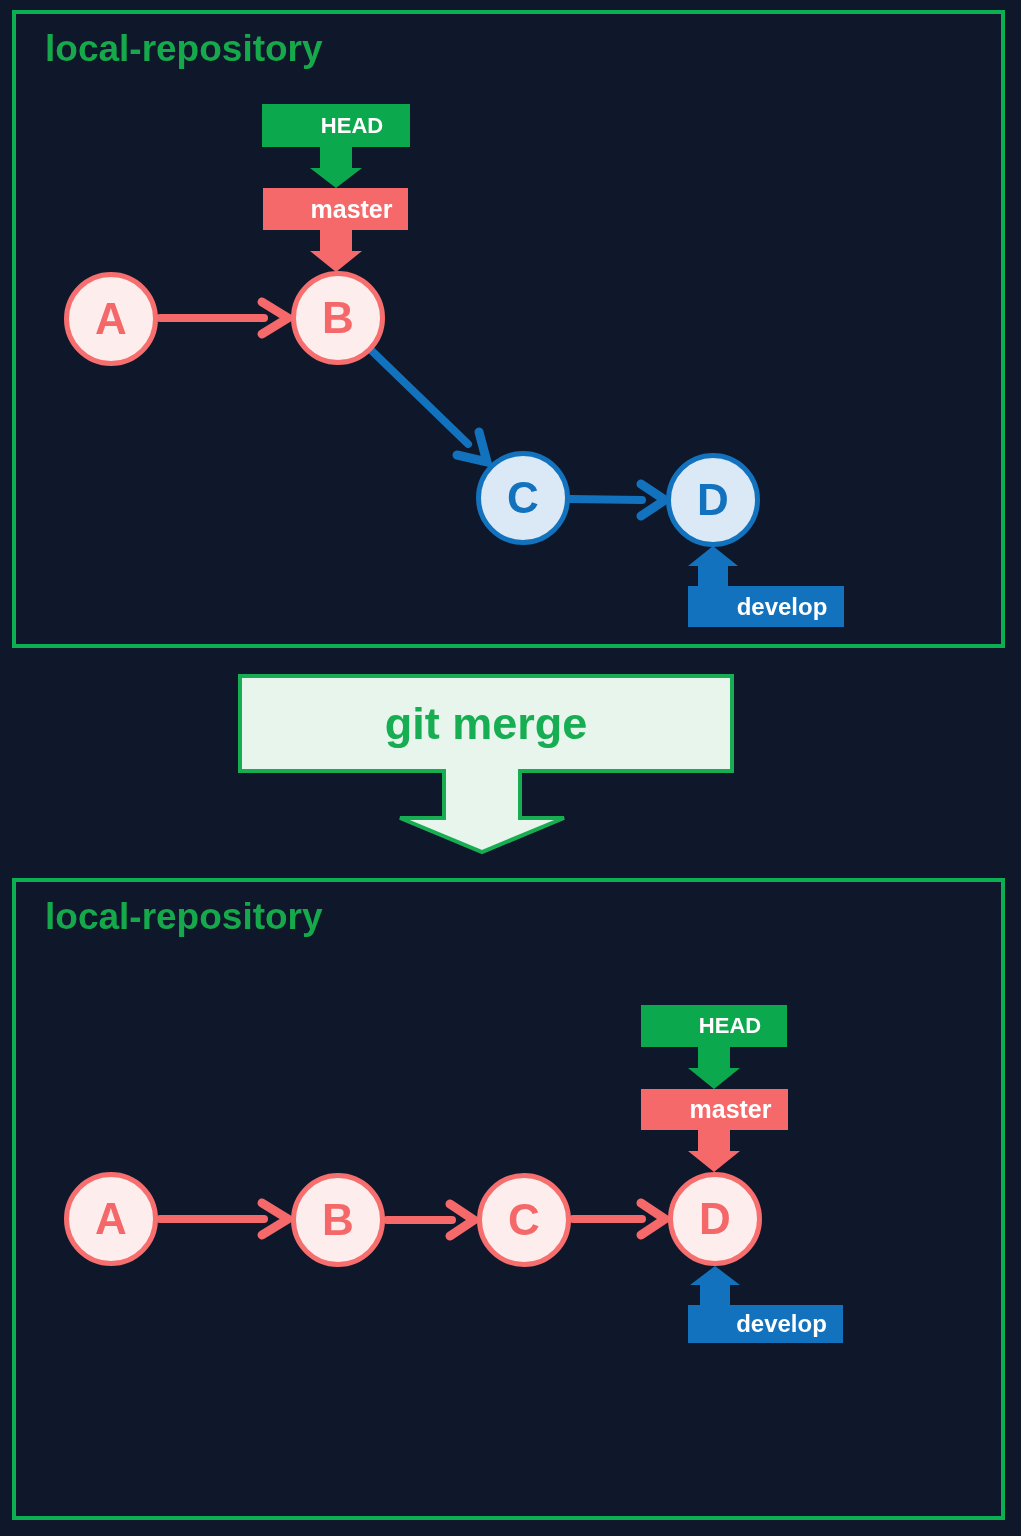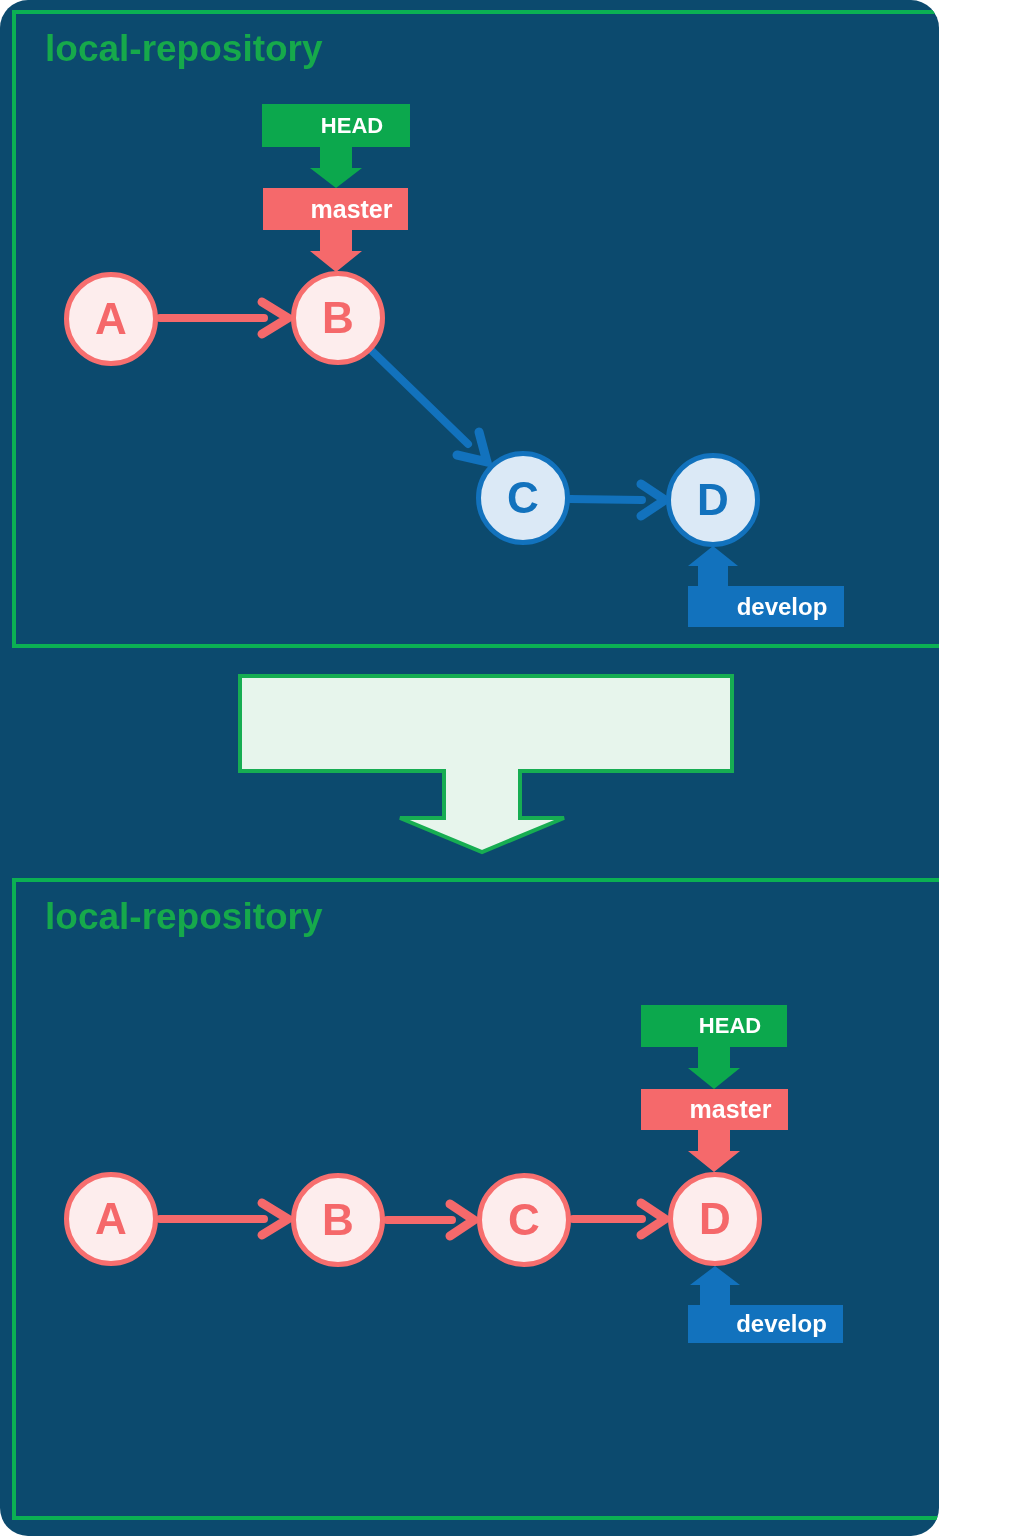--- a/index.html
+++ b/index.html
@@ -1,19 +1,19 @@
 <!DOCTYPE html>
 <html><head>
 <meta charset="utf-8">
 <style>
   html,body { margin:0; padding:0; background:#ffffff; }
   .page {
-    position:relative; width:939px; height:1536px;
+    position:relative; width:1021px; height:1536px;
     font-family:"Liberation Sans", sans-serif;
-    background:#0c4a6e; overflow:hidden;border-radius:28px;
+    background:#0f172a; overflow:hidden;
   }
   .panel {
     position:absolute; left:12px; width:993px;
     border:4px solid #0cb053; box-sizing:border-box; background:transparent;
   }
   .panel.before { top:10px;  height:638px; }
   .panel.after  { top:878px; height:642px; }
   .panel-title {
     position:absolute; left:45px; font-size:37px; font-weight:bold;
     color:#16a94b; line-height:1;
@@ -106,20 +106,21 @@
 
   <div class="panel-title before">local-repository</div>
   <div class="lbl green t-head">HEAD</div>
   <div class="lbl red   t-master">master</div>
   <div class="lbl blue  t-develop">develop</div>
   <div class="node pink t-a">A</div>
   <div class="node pink t-b">B</div>
   <div class="node blu  t-c">C</div>
   <div class="node blu  t-d">D</div>
 
+  <div class="merge-label">git merge</div>
 
   <div class="panel-title after">local-repository</div>
   <div class="lbl green b-head">HEAD</div>
   <div class="lbl red   b-master">master</div>
   <div class="lbl blue  b-develop">develop</div>
   <div class="node pink b-a">A</div>
   <div class="node pink b-b">B</div>
   <div class="node pink b-c">C</div>
   <div class="node pink b-d">D</div>
 

